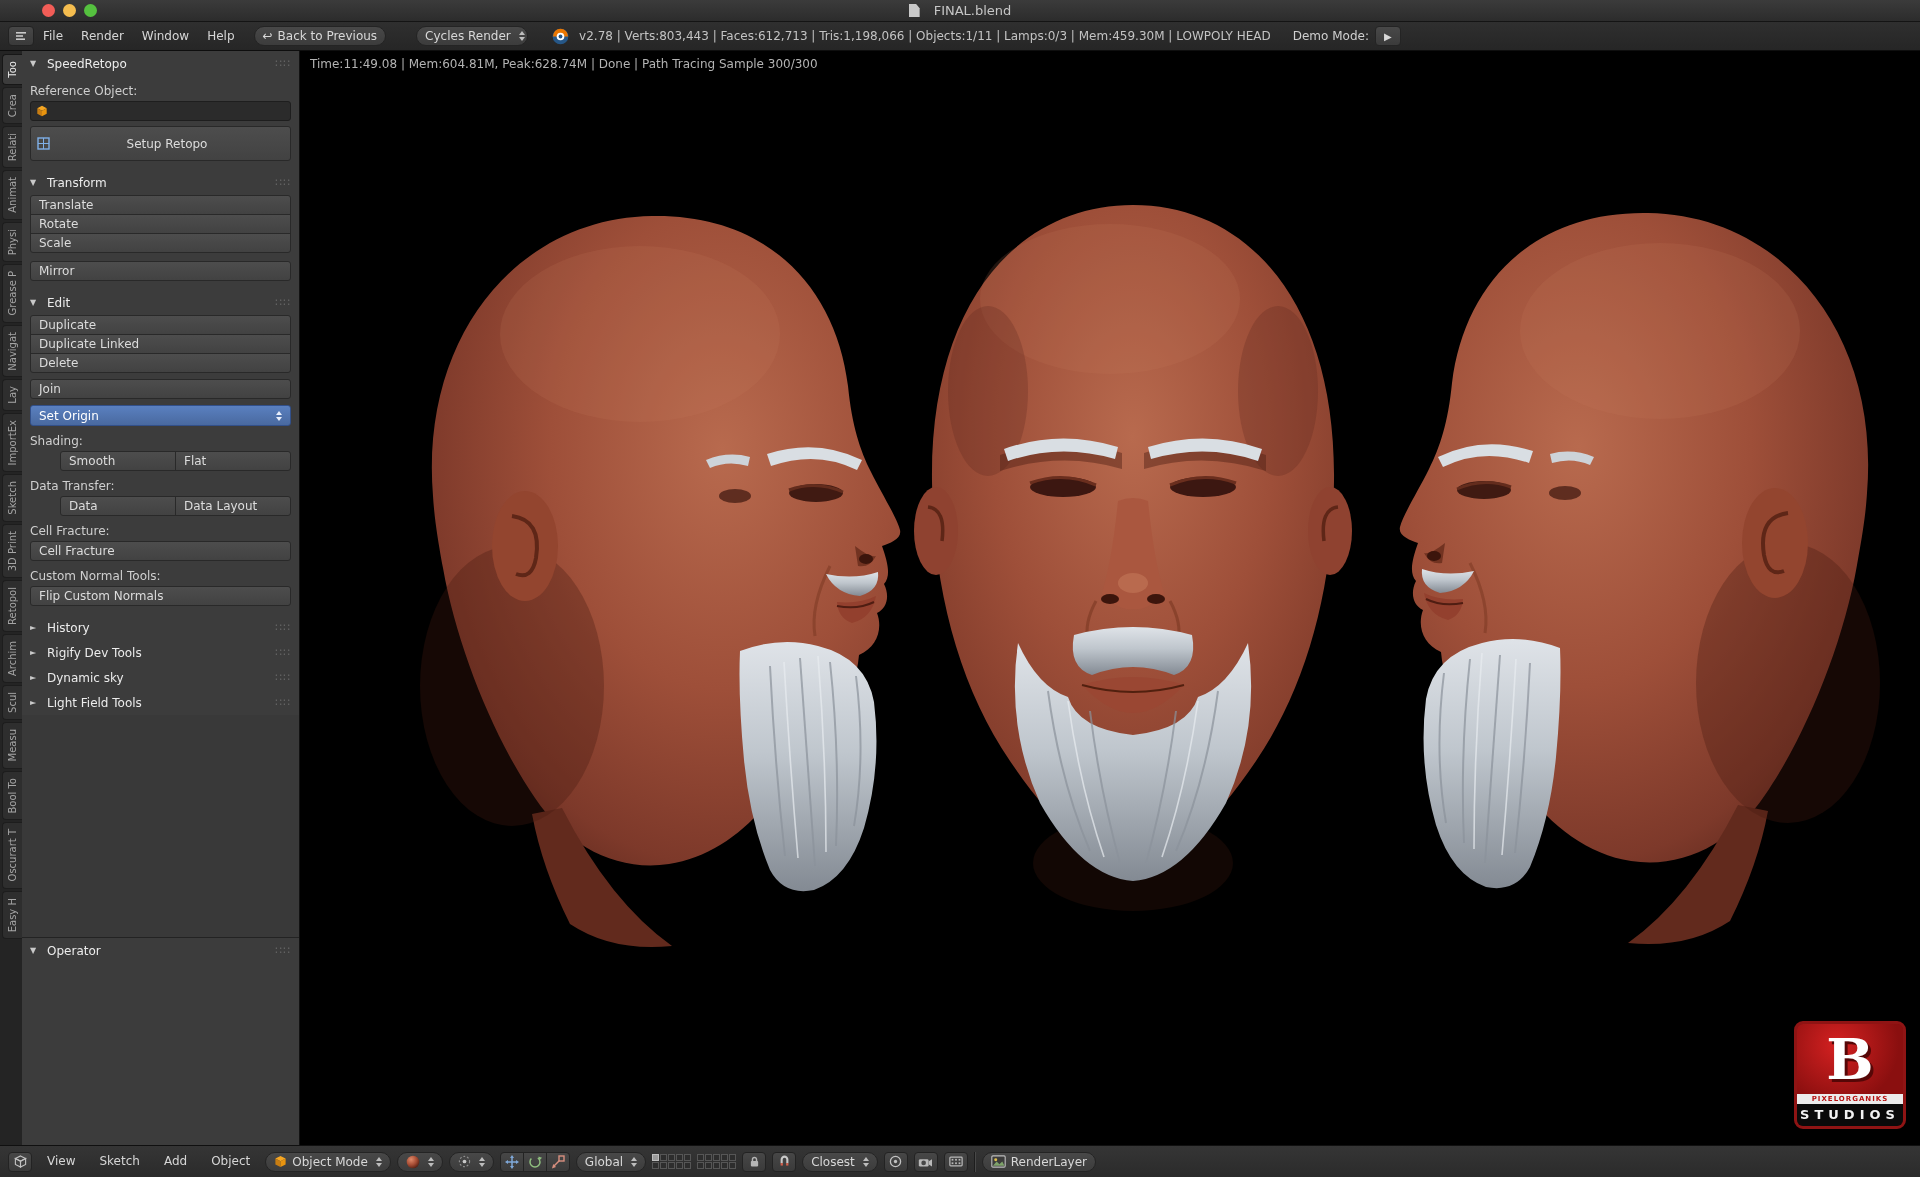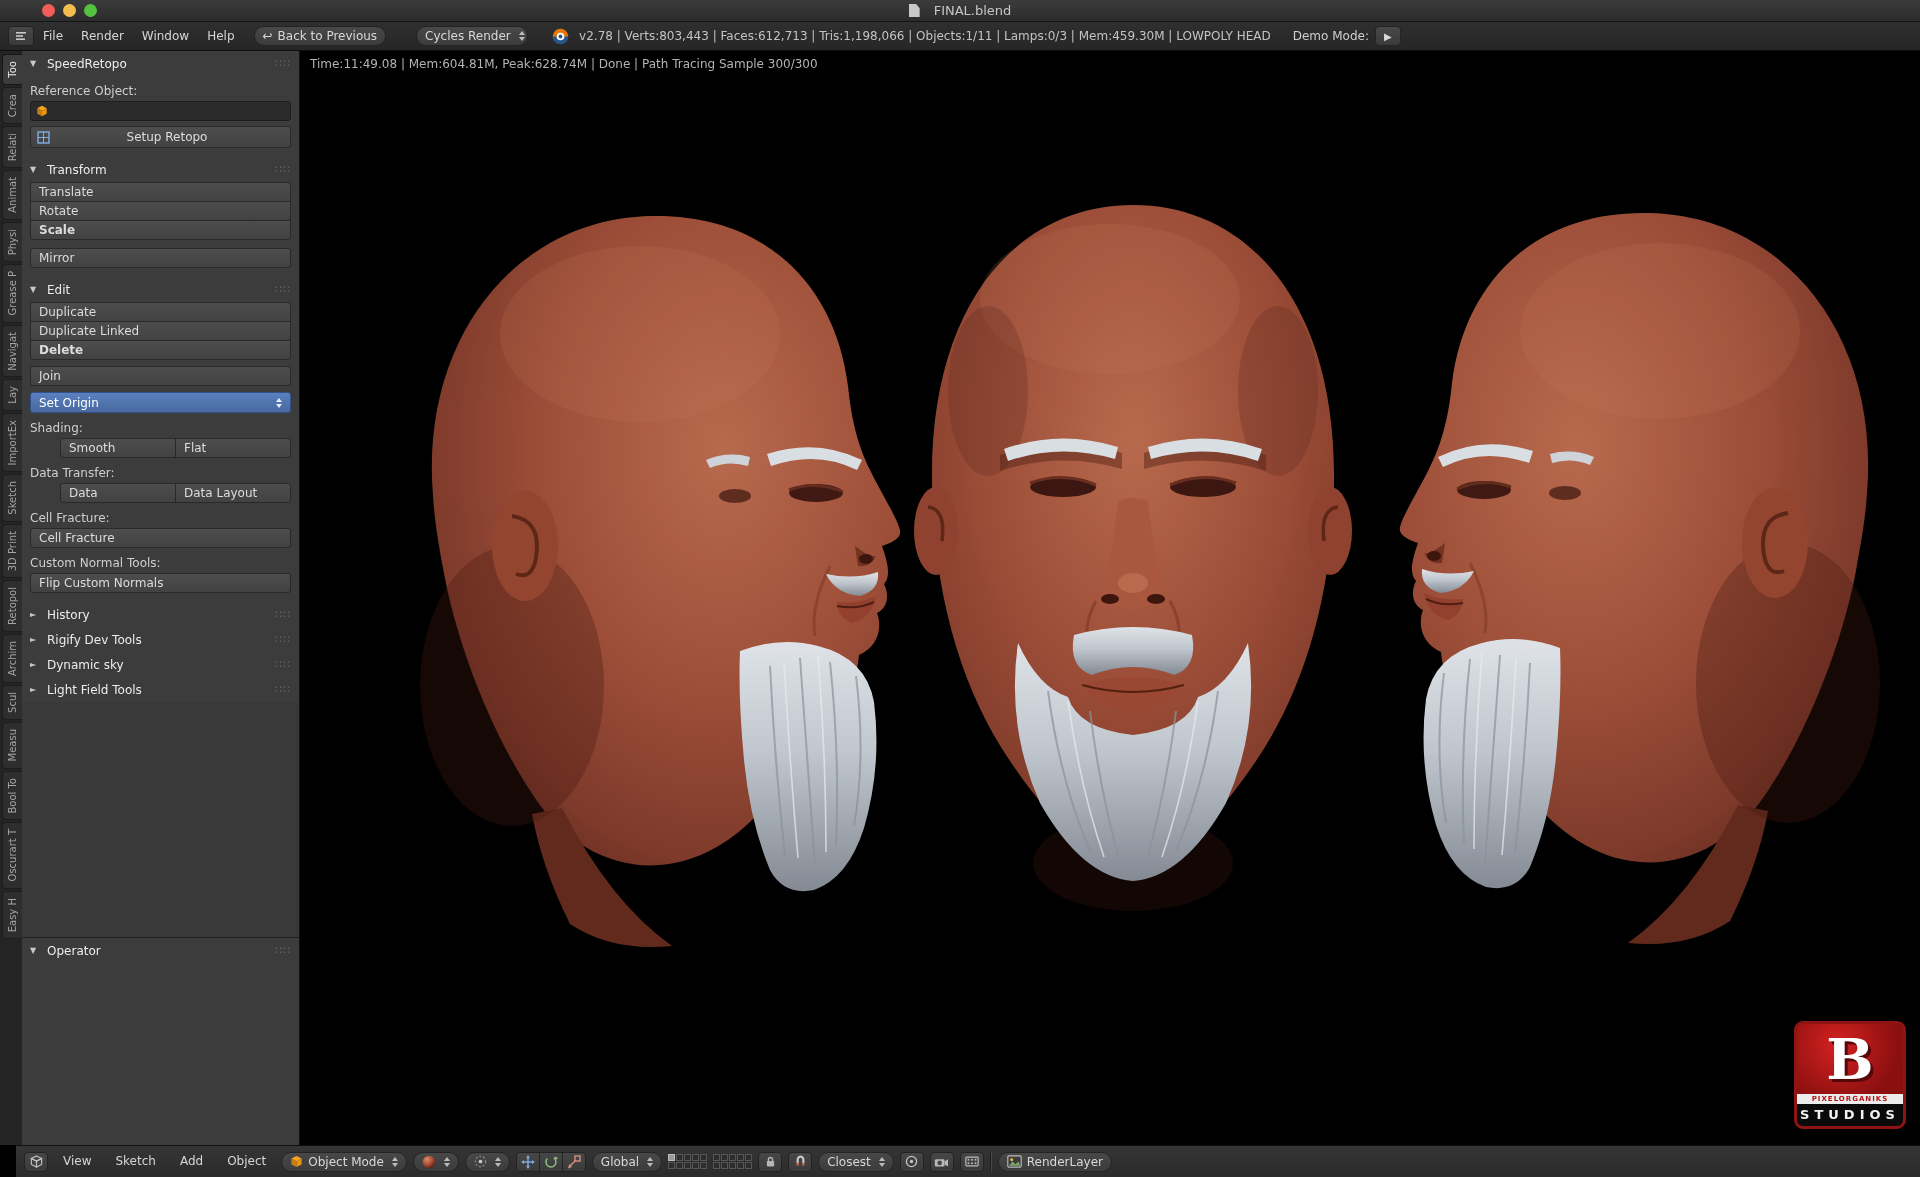--- a/index.html
+++ b/index.html
@@ -59,28 +59,28 @@
   .phead { display:flex; align-items:center; gap:6px; height:25px; padding:0 8px; color:#ececec; }
   .phead .tri { font-size:8px; color:#c9c9c9; width:11px; }
   .grip { margin-left:auto; color:#666; font-size:11px; letter-spacing:1px; }
   .pbody { padding:0 8px 9px; }
   .flabel { color:#cfcfcf; margin:8px 0 3px; }
   .sbtn { height:20px; line-height:18px; padding:0 8px; text-align:left;
     background:linear-gradient(#4d4d4d,#424242); border:1px solid #292929;
     border-radius:3px; color:#dcdcdc; }
   .vgroup .sbtn { border-radius:0; margin-top:-1px; }
   .vgroup .sbtn:first-child { border-radius:3px 3px 0 0; margin-top:0; }
-  .vgroup .sbtn:last-child { border-radius:0 0 3px 3px;font-weight:bold; }
+  .vgroup .sbtn:last-child { border-radius:0 0 3px 3px; }
   .hrow { display:flex;padding-left:30px; }
   .hrow .sbtn { flex:1; border-radius:0; }
   .hrow .sbtn:first-child { border-radius:3px 0 0 3px; }
   .hrow .sbtn + .sbtn { margin-left:-1px; border-radius:0 3px 3px 0; }
   .objfield { height:20px; background:#2b2b2b; border:1px solid #1e1e1e; border-radius:3px;
     display:flex; align-items:center; padding:0 5px; margin-top:2px; }
-  .setup-row { display:flex; align-items:center; margin-top:5px; height:22px;
+  .setup-row { display:flex; align-items:center; margin-top:5px; height:35px;
     background:linear-gradient(#4d4d4d,#424242); border:1px solid #292929; border-radius:3px; padding:0 6px; }
   .setup-row .lbl { flex:1; text-align:center; color:#dcdcdc; }
   .blue-menu { display:flex; align-items:center; height:21px; padding:0 8px; margin-top:6px;
     background:linear-gradient(#5a80c0,#49699f); border:1px solid #32508a; border-radius:3px; color:#fff; }
   .blue-menu .ud { margin-left:auto; }
   .blue-menu .ud .up { border-bottom-color:#e8eefb; }
   .blue-menu .ud .dn { border-top-color:#e8eefb; }
   .gap6 { height:6px; } .gap8 { height:8px; }
   #shelf-fill { flex:1; background:#393939; }
   #operator-area { height:208px; border-top:1px solid #232323; background:#3c3c3c; }
@@ -96,21 +96,21 @@
   .logo-b { height:70px; display:flex; align-items:center; justify-content:center;
     font-size:56px; font-weight:bold; color:#fff;
     background:radial-gradient(circle at 38% 30%, #d42121, #8a0f0f 75%);
     text-shadow:3px 3px 0 #560707; font-family:"DejaVu Serif","Liberation Serif",serif; }
   .logo-line { background:#ececec; color:#b51212; font-size:7px; font-weight:bold;
     letter-spacing:1px; text-align:center; padding:1px 0; }
   .logo-studios { background:#0a0a0a; color:#f2f2f2; text-align:center; font-size:13px;
     letter-spacing:5px; font-weight:bold; padding:3px 0 4px; }
 
   
-  #bottombar { position:absolute; bottom:0; left:16px; right:0; height:32px;
+  #bottombar { position:absolute; bottom:0; left:0; right:0; height:32px;
     background:linear-gradient(#353535,#2b2b2b); border-top:1px solid #101010;
     display:flex; align-items:center; gap:6px; padding:0 8px; }
   .mini-btn { width:24px; height:20px; border-radius:4px; border:1px solid #232323;
     background:linear-gradient(#474747,#3a3a3a); display:flex; align-items:center; justify-content:center; }
   .btn-group { display:flex; }
   .btn-group .mini-btn { border-radius:0; margin-left:-1px; }
   .btn-group .mini-btn:first-child { border-radius:4px 0 0 4px; margin-left:0; }
   .btn-group .mini-btn:last-child { border-radius:0 4px 4px 0; }
   .layers { display:grid; grid-template-columns:repeat(5,7px); grid-auto-rows:7px; gap:1px; }
   .lsq { background:#2d2d2d; border:1px solid #565656; }

